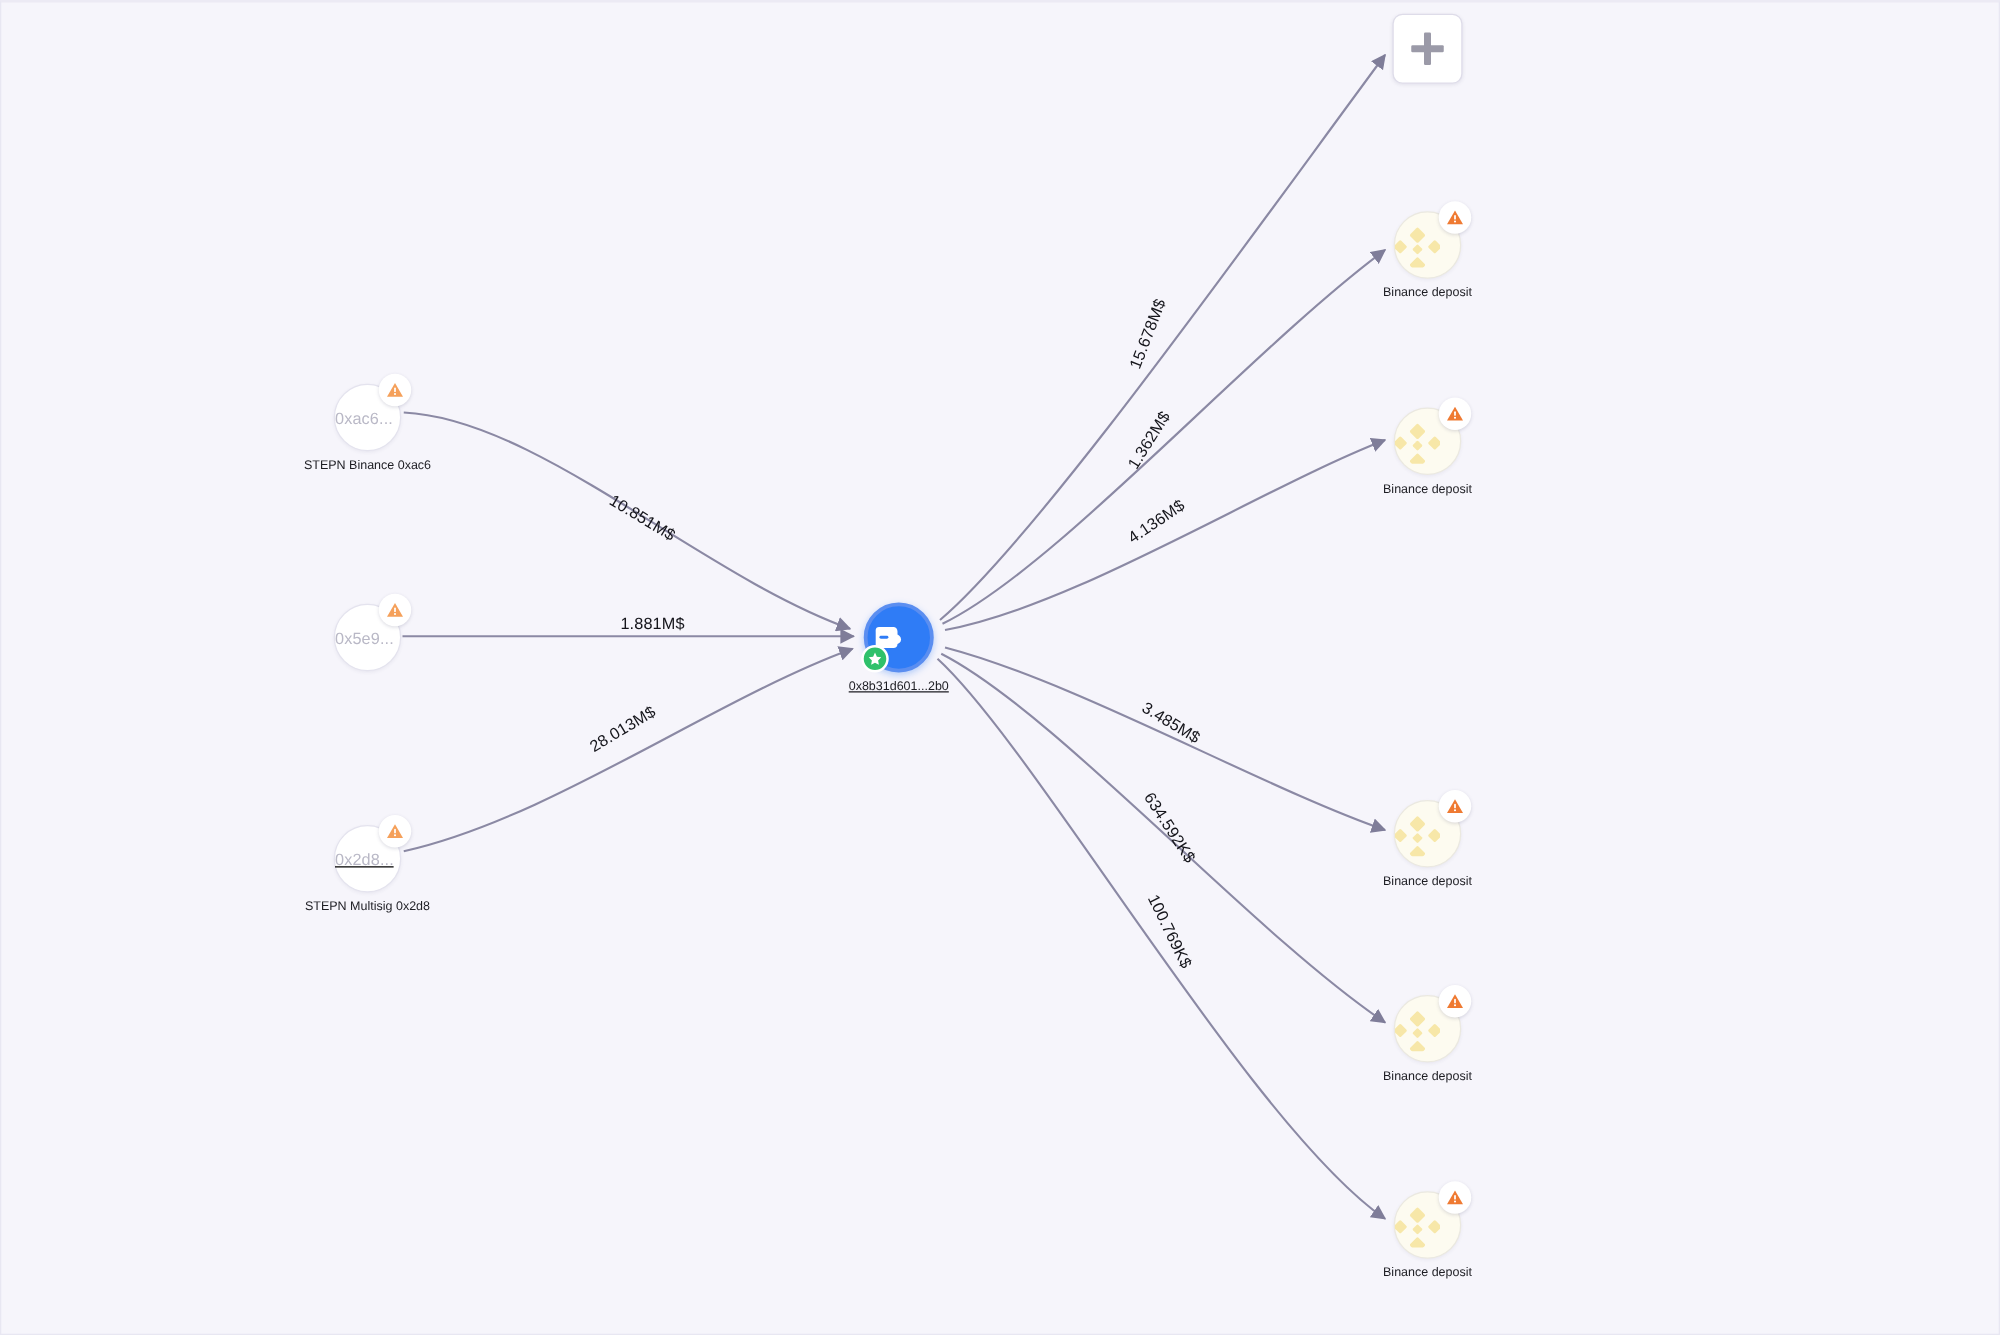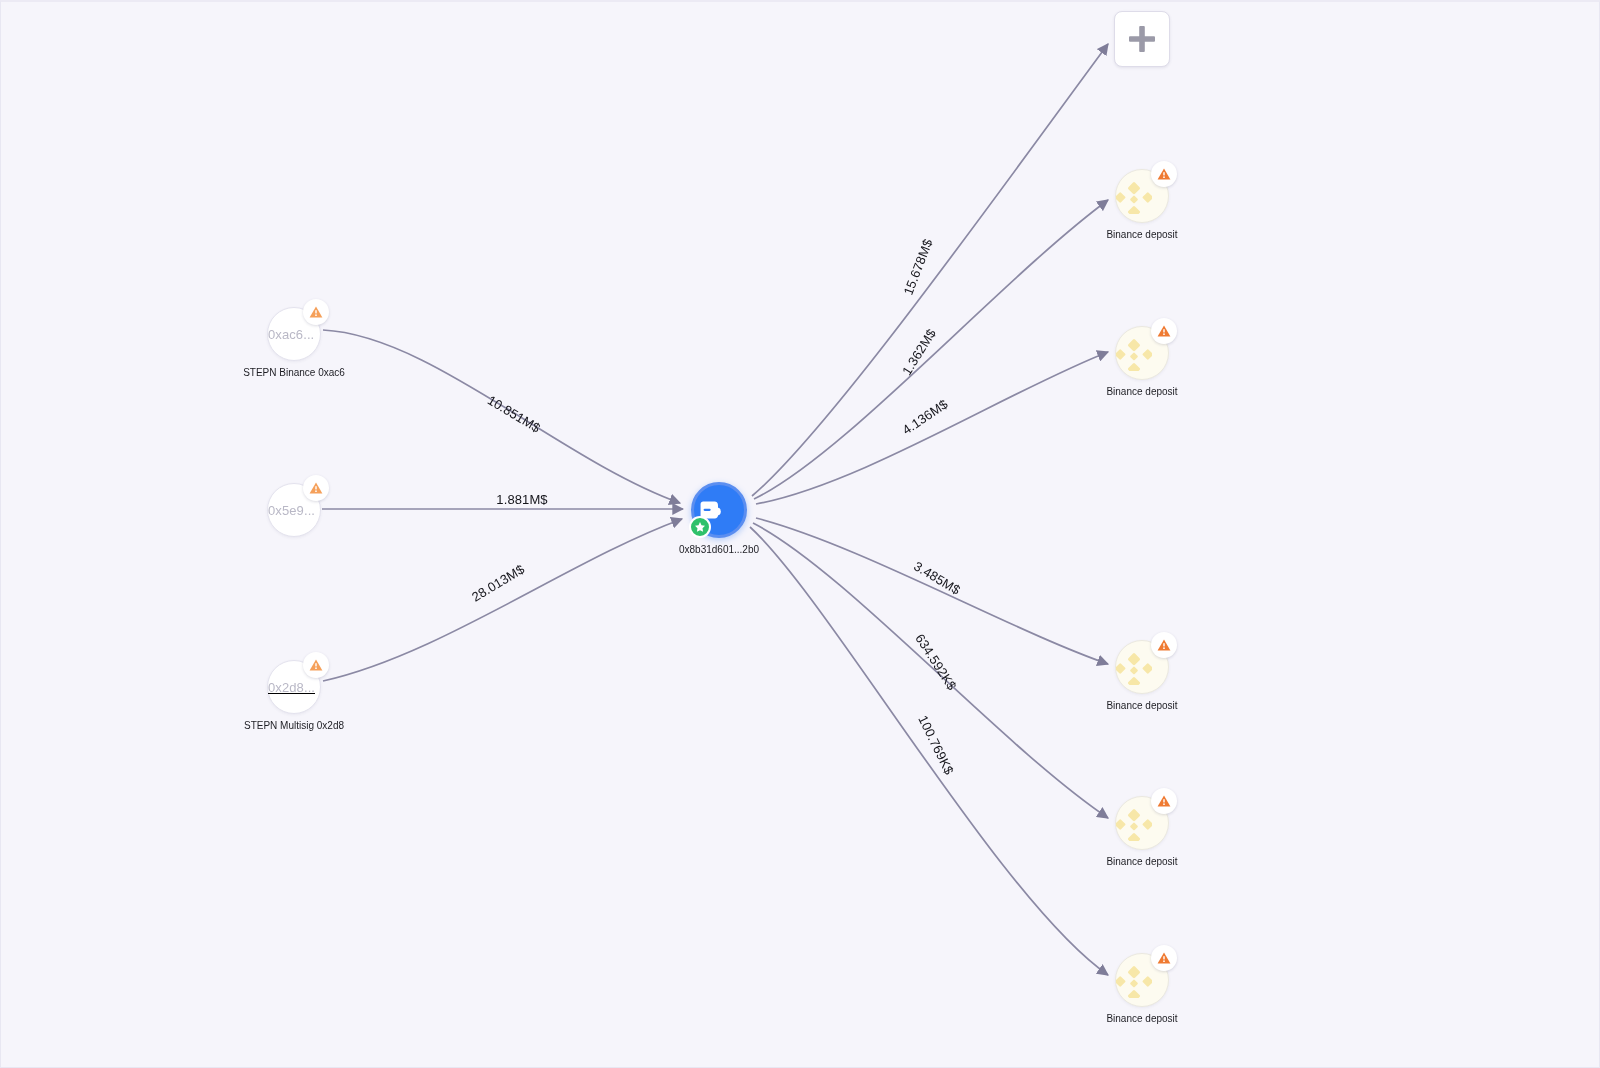--- a/index.html
+++ b/index.html
@@ -87,21 +87,21 @@
     position: absolute;
     bottom: -3px; left: -5px;
     width: 22px; height: 22px;
     border-radius: 50%;
     background: #2fc16b;
     border: 2px solid #ffffff;
     display: flex;
     align-items: center;
     justify-content: center;
   }
-  .node-center .node-caption { top: 62px; }
+  .node-center .node-caption { top: 62px; text-decoration: underline; }
 
   
   .node-binance .node-circle {
     background: #fdfbf0;
     border: 1px solid #ebe9e0;
   }
 
   
   .node-plus .plus-box {
     width: 56px; height: 56px;

